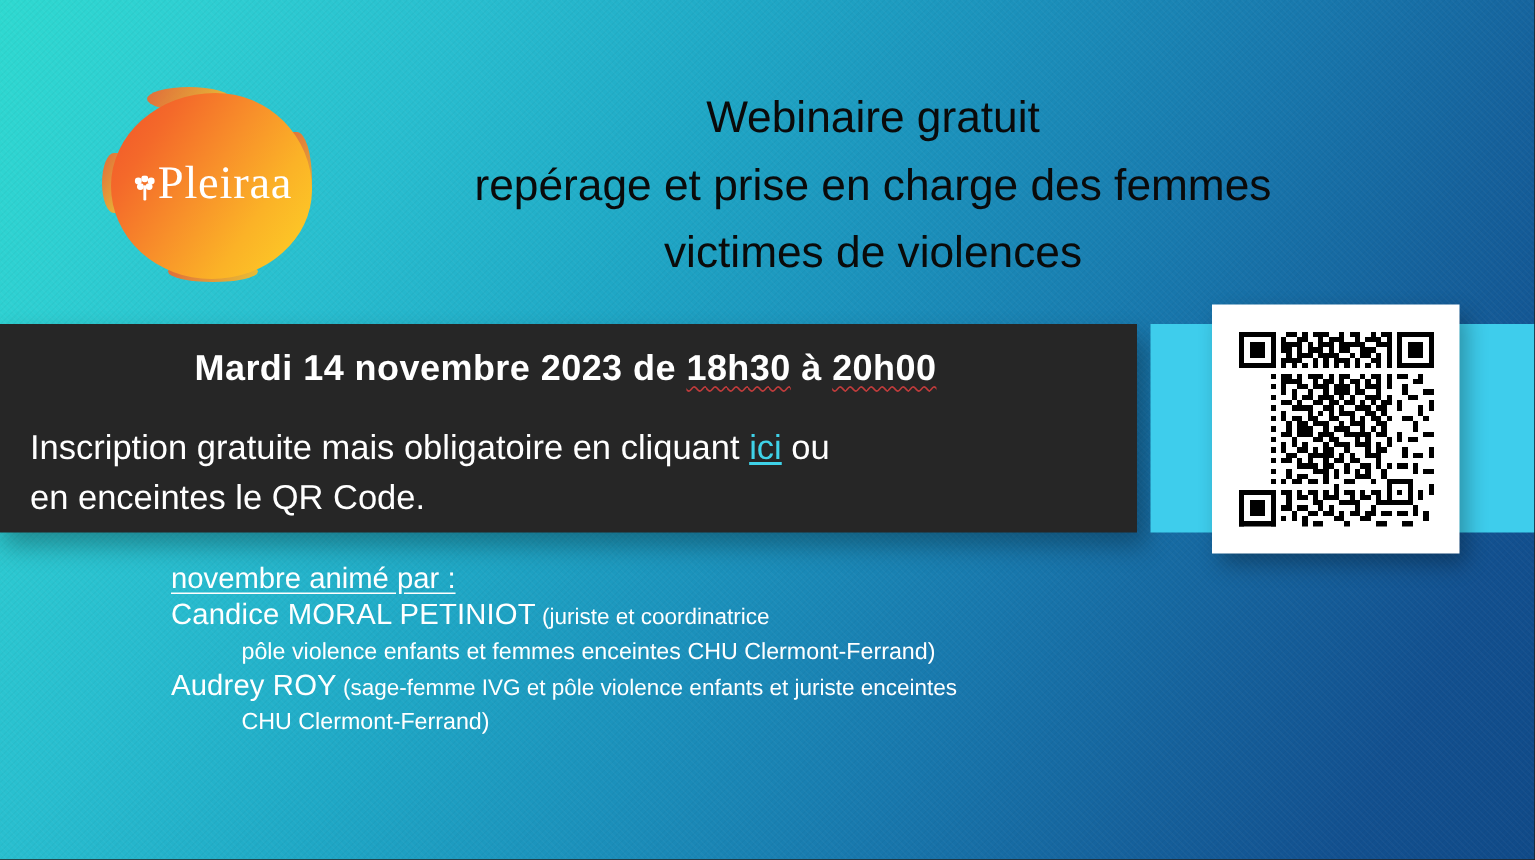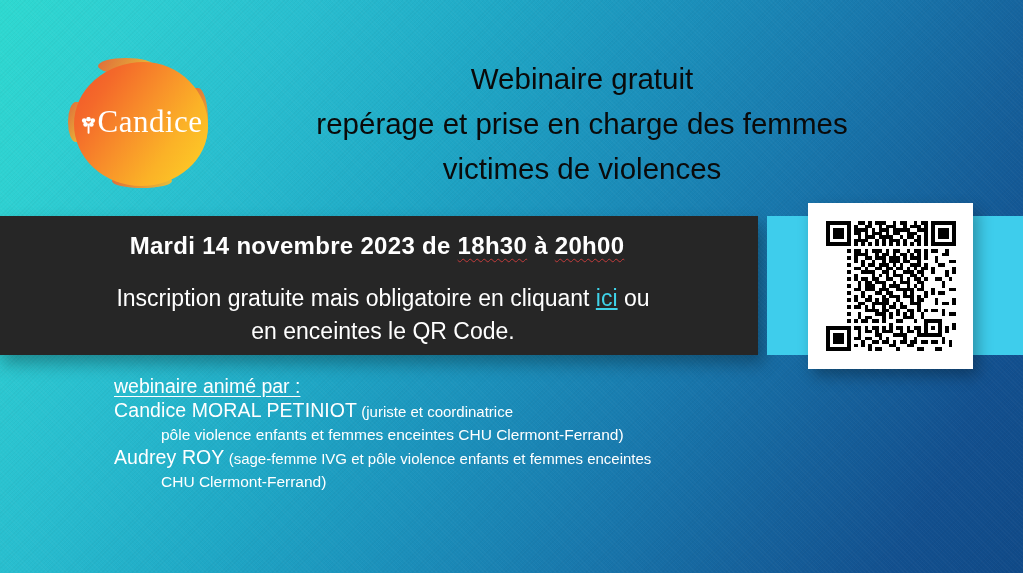--- a/index.html
+++ b/index.html
@@ -126,21 +126,21 @@
   }
   .band-info {
     position: absolute;
     left: 24px;
     right: 12px;
     top: 66px;
     color: #ffffff;
     font-size: 23px;
     line-height: 33px;
   }
-  .band-info .ln { display: block; text-align: center; }
+  .band-info .ln { display: block; }
   .link-ici {
     color: #3fd2e8;
     text-decoration: underline;
     text-underline-offset: 2px;
   }
 
   
   .cyan-band {
     position: absolute;
     left: 767px;
@@ -216,21 +216,21 @@
         <svg viewBox="0 0 15 17" width="15" height="17" aria-hidden="true">
           <g fill="#ffffff">
             <circle cx="3.2" cy="3.6" r="2.3"></circle>
             <circle cx="7.5" cy="2.2" r="2.3"></circle>
             <circle cx="11.8" cy="3.6" r="2.3"></circle>
             <circle cx="4.6" cy="7.4" r="2.3"></circle>
             <circle cx="10.4" cy="7.4" r="2.3"></circle>
             <rect x="6.6" y="6.5" width="1.9" height="10.2" rx="0.8"></rect>
           </g>
         </svg>
-      </span><span>Candice</span>
+      </span><span>Pleiraa</span>
     </div>
   </div>
 
   <div class="title">
     <span class="ln">Webinaire gratuit</span>
     <span class="ln">repérage et prise en charge des femmes</span>
     <span class="ln">victimes de violences</span>
   </div>
 
   <div class="dark-band">
@@ -538,20 +538,20 @@
           <rect x="33" y="33" width="1" height="2"></rect>
         <rect x="35" y="34" width="1" height="2"></rect>
           <rect x="31" y="36" width="2" height="1"></rect>
         <rect x="34" y="30" width="1" height="2"></rect>
           <rect x="36" y="29" width="1" height="2"></rect>
       </g>
     </svg>
   </div>
 
   <div class="presenters">
-    <span class="pres-head">webinaire animé par :</span>
+    <span class="pres-head">novembre animé par :</span>
     <span class="pres-line"><span class="pres-name">Candice MORAL PETINIOT</span><span class="pres-role"> (juriste et coordinatrice</span></span>
     <span class="pres-cont">pôle violence enfants et femmes enceintes CHU Clermont-Ferrand)</span>
-    <span class="pres-line"><span class="pres-name">Audrey ROY</span><span class="pres-role"> (sage-femme IVG et pôle violence enfants et femmes enceintes</span></span>
+    <span class="pres-line"><span class="pres-name">Audrey ROY</span><span class="pres-role"> (sage-femme IVG et pôle violence enfants et juriste enceintes</span></span>
     <span class="pres-cont">CHU Clermont-Ferrand)</span>
   </div>
 
 </div>
 
 </body></html>

